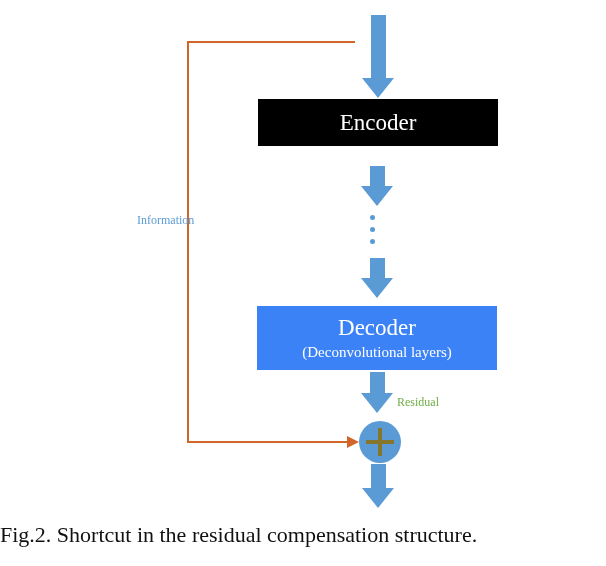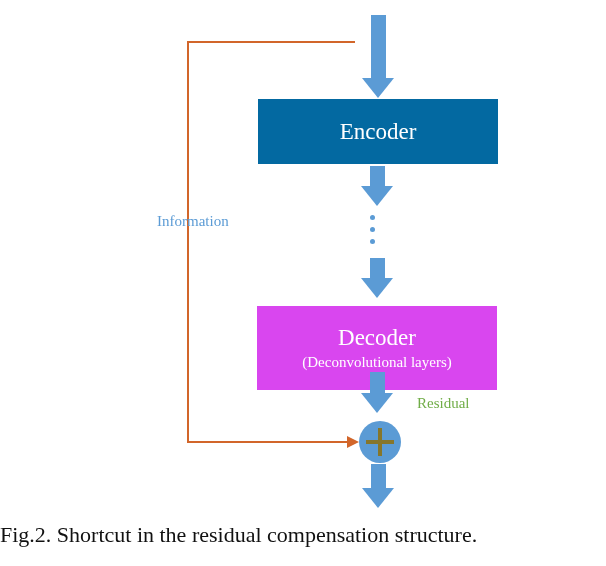--- a/index.html
+++ b/index.html
@@ -21,27 +21,27 @@
   }
   
   .node{
     position:absolute;
     color:#ffffff;text-align:center;
     display:flex;flex-direction:column;justify-content:center;
     gap:6px;
   }
   .node .title{font-size:23px;line-height:1;}
   .node .subtitle{font-size:15px;line-height:1;}
-  .encoder{left:258px;top:99px;width:240px;height:65px;background:#0369a1;}
-  .decoder{left:257px;top:306px;width:240px;height:84px;background:#d946ef;}
+  .encoder{left:258px;top:99px;width:240px;height:47px;background:#000000;}
+  .decoder{left:257px;top:306px;width:240px;height:64px;background:#3b82f6;}
   
   .vdots{position:absolute;left:369px;top:215px;width:6px;}
   .vdots .dot{width:5px;height:5px;border-radius:50%;background:#5B9BD5;margin:0 auto 7px auto;}
   
-  .lbl{position:absolute;font-size:15px;line-height:1;white-space:nowrap;margin-left:20px;}
+  .lbl{position:absolute;font-size:12px;line-height:1;white-space:nowrap;}
   .lbl-info{left:137px;top:214px;color:#5B9BD5;}
   .lbl-res{left:397px;top:396px;color:#70AD47;}
   
   .sum{position:absolute;left:359px;top:421px;width:42px;height:42px;border-radius:50%;background:#5B9BD5;}
   .sum .bar-h{position:absolute;left:7px;top:19px;width:28px;height:4px;background:#86762B;}
   .sum .bar-v{position:absolute;left:19px;top:7px;width:4px;height:28px;background:#86762B;}
   
   .sc{position:absolute;background:#D2662A;}
   .sc-top{left:187px;top:41px;width:168px;height:2px;}
   .sc-left{left:187px;top:41px;width:2px;height:402px;}

